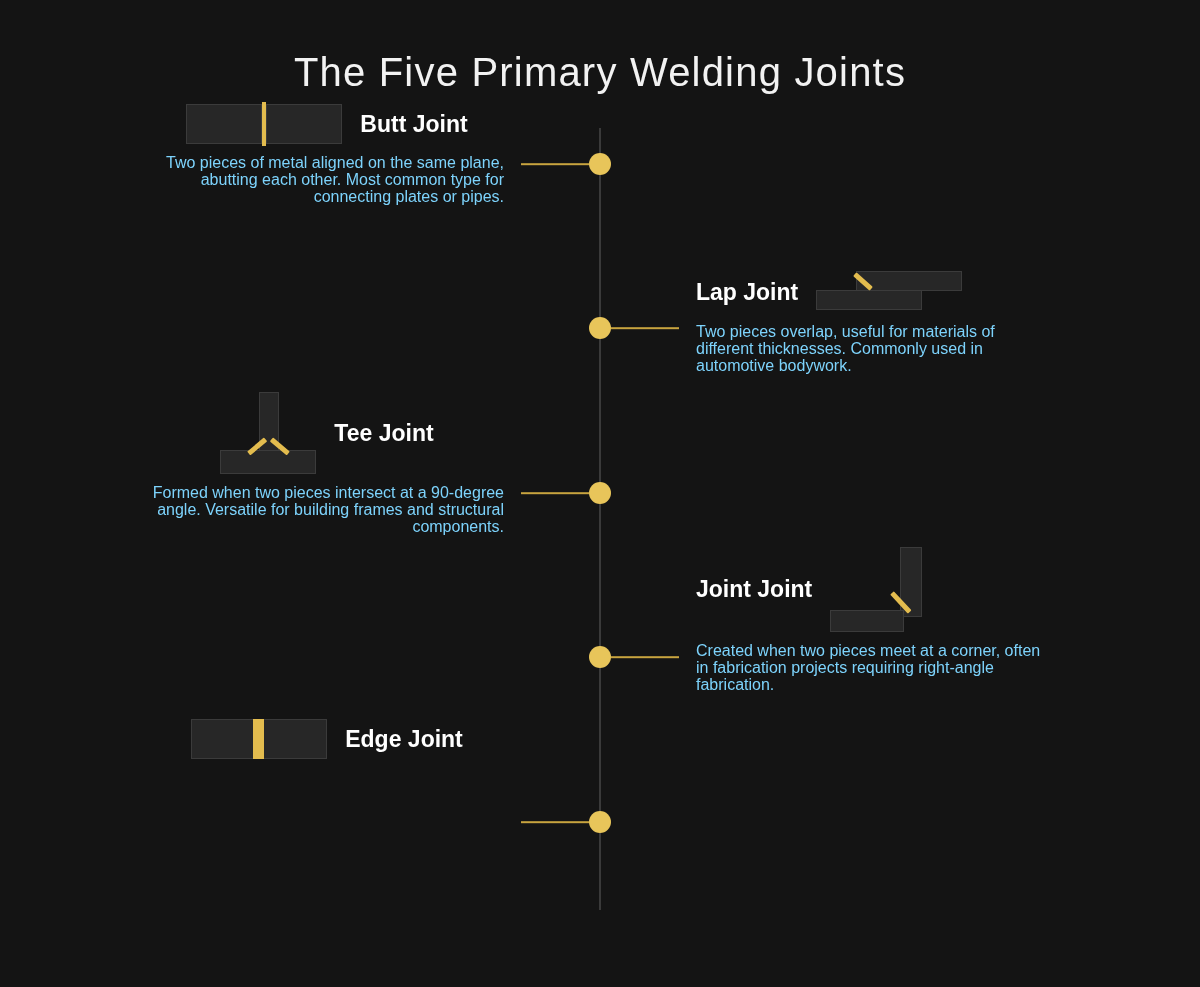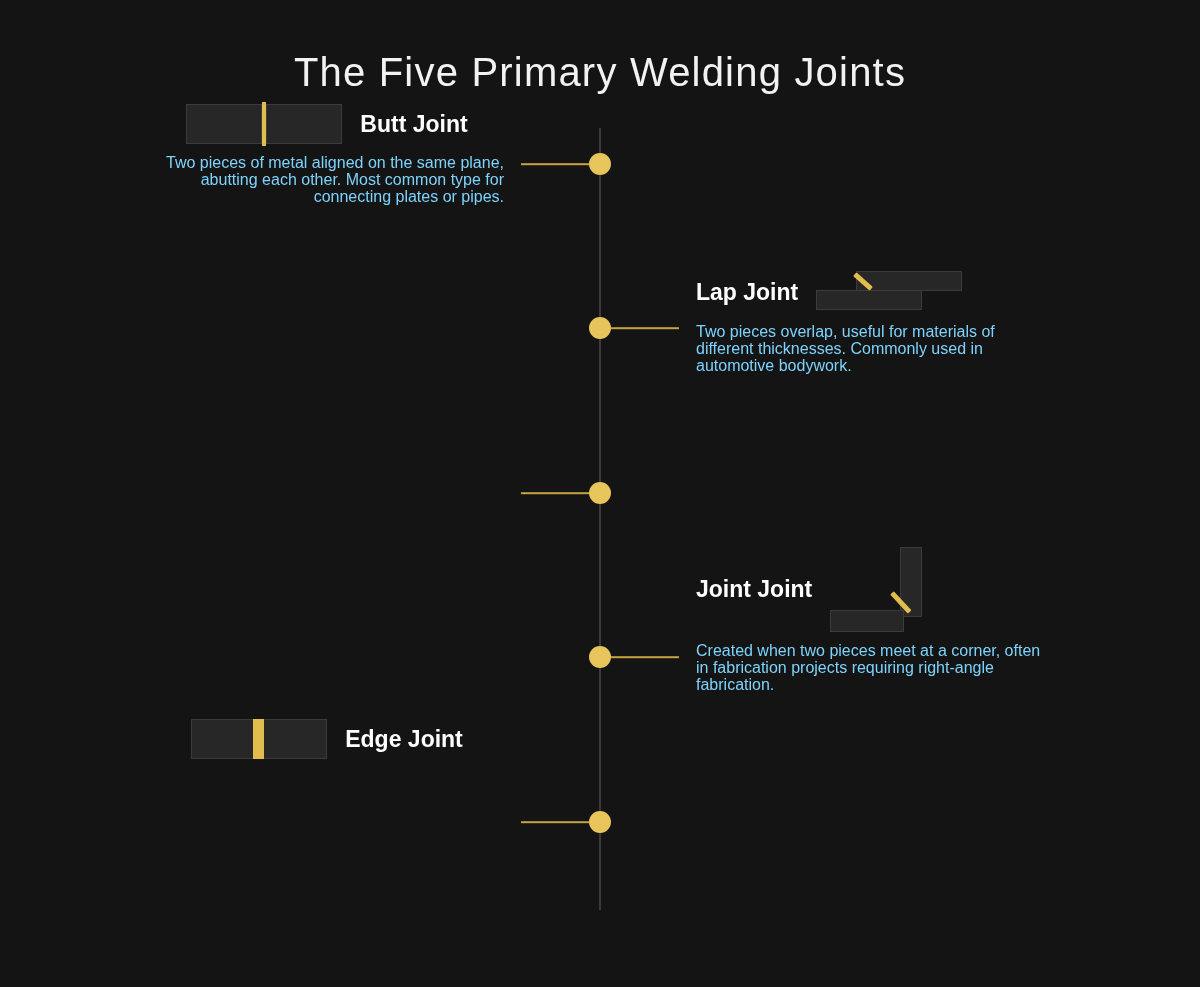--- a/index.html
+++ b/index.html
@@ -197,20 +197,32 @@
         <div class="plate p2"></div>
         <div class="bead-line b"></div>
       </div>
     </div>
     <div class="joint-desc">Two pieces overlap, useful for materials of different thicknesses. Commonly used in automotive bodywork.</div>
   </div>
 
   <div class="node" style="top:493px;"></div>
   <div class="connector" style="left:521px; top:493px; width:68px;"></div>
 
+  <div class="entry left" style="left:150px; top:392px; width:354px;">
+    <div class="entry-head">
+      <div class="diagram dg-tee">
+        <div class="plate p1"></div>
+        <div class="plate p2"></div>
+        <div class="bead-line bl"></div>
+        <div class="bead-line br"></div>
+      </div>
+      <div class="joint-name">Tee Joint</div>
+    </div>
+    <div class="joint-desc">Formed when two pieces intersect at a 90-degree angle. Versatile for building frames and structural components.</div>
+  </div>
 
   <div class="node" style="top:657px;"></div>
   <div class="connector" style="left:611px; top:657px; width:68px;"></div>
 
   <div class="entry right" style="left:696px; top:547px; width:360px;">
     <div class="entry-head">
       <div class="joint-name">Joint Joint</div>
       <div class="diagram dg-corner">
         <div class="plate p1"></div>
         <div class="plate p2"></div>

